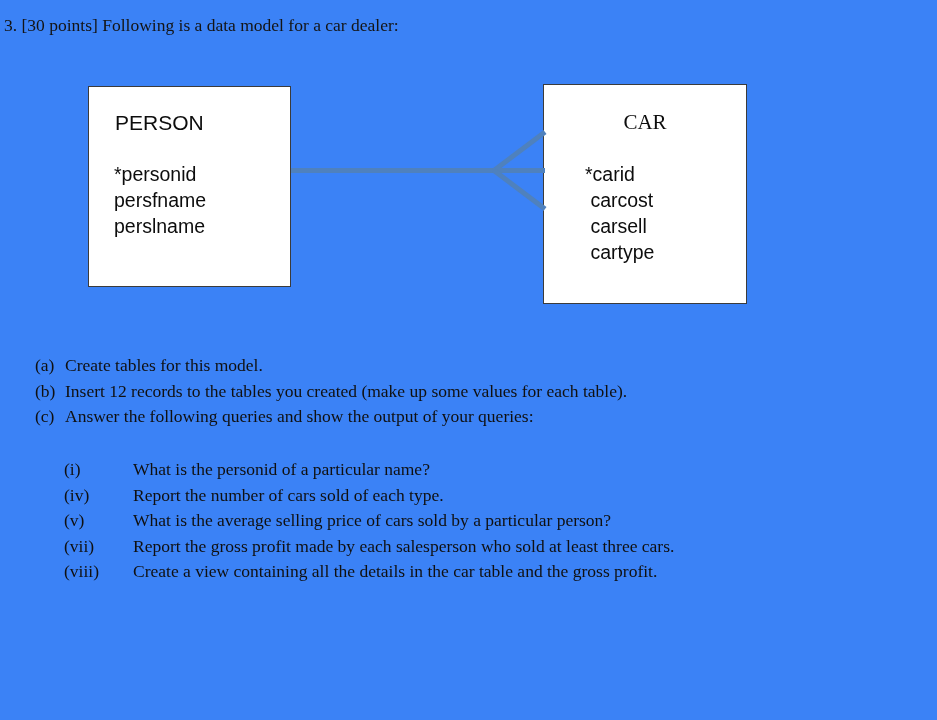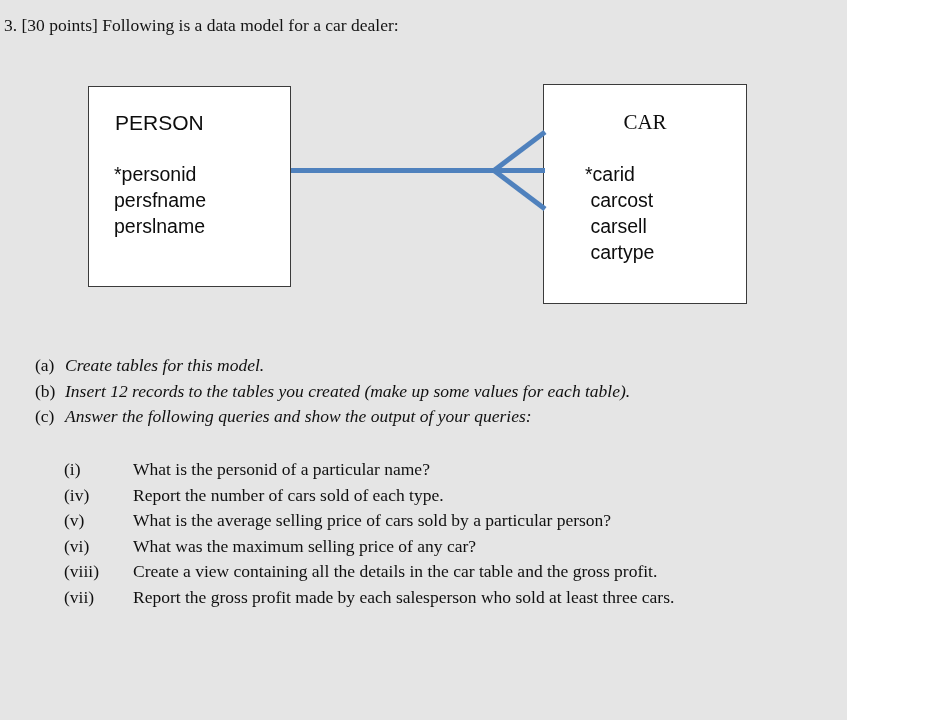--- a/index.html
+++ b/index.html
@@ -2,23 +2,23 @@
 <html><head>
 <meta charset="utf-8">
 <style>
   html, body {
     margin: 0;
     padding: 0;
     background: #ffffff;
   }
   #page {
     position: relative;
-    width: 847px;
+    width: 937px;
     height: 720px;
-    background: #e5e5e5;
+    background: #3b82f6;
     overflow: hidden;
     font-family: "Liberation Serif", "DejaVu Serif", serif;
     color: #101010;
   }
 
   
   .heading {
     position: absolute;
     left: 4px;
     top: 14px;
@@ -118,21 +118,20 @@
     display: flex;
     align-items: baseline;
     white-space: nowrap;
   }
   .abc-marker {
     width: 30px;
     flex: 0 0 30px;
   }
   .abc-text {
     flex: 1 1 auto;
-    font-style: italic;
   }
 
   
   .roman-list {
     position: absolute;
     left: 64px;
     top: 457px;
     width: 756px;
     font-size: 17.5px;
     line-height: 25.5px;
@@ -212,26 +211,22 @@
     </div>
     <div class="roman-row">
       <span class="roman-marker">(iv)</span>
       <span class="roman-text">Report the number of cars sold of each type.</span>
     </div>
     <div class="roman-row">
       <span class="roman-marker">(v)</span>
       <span class="roman-text">What is the average selling price of cars sold by a particular person?</span>
     </div>
     <div class="roman-row">
-      <span class="roman-marker">(vi)</span>
-      <span class="roman-text">What was the maximum selling price of any car?</span>
+      <span class="roman-marker">(vii)</span>
+      <span class="roman-text justified">Report the gross profit made by each salesperson who sold at least three cars.</span>
     </div>
     <div class="roman-row">
       <span class="roman-marker">(viii)</span>
       <span class="roman-text">Create a view containing all the details in the car table and the gross profit.</span>
     </div>
-    <div class="roman-row">
-      <span class="roman-marker">(vii)</span>
-      <span class="roman-text justified">Report the gross profit made by each salesperson who sold at least three cars.</span>
-    </div>
   </div>
 
 </div>
 
 </body></html>

